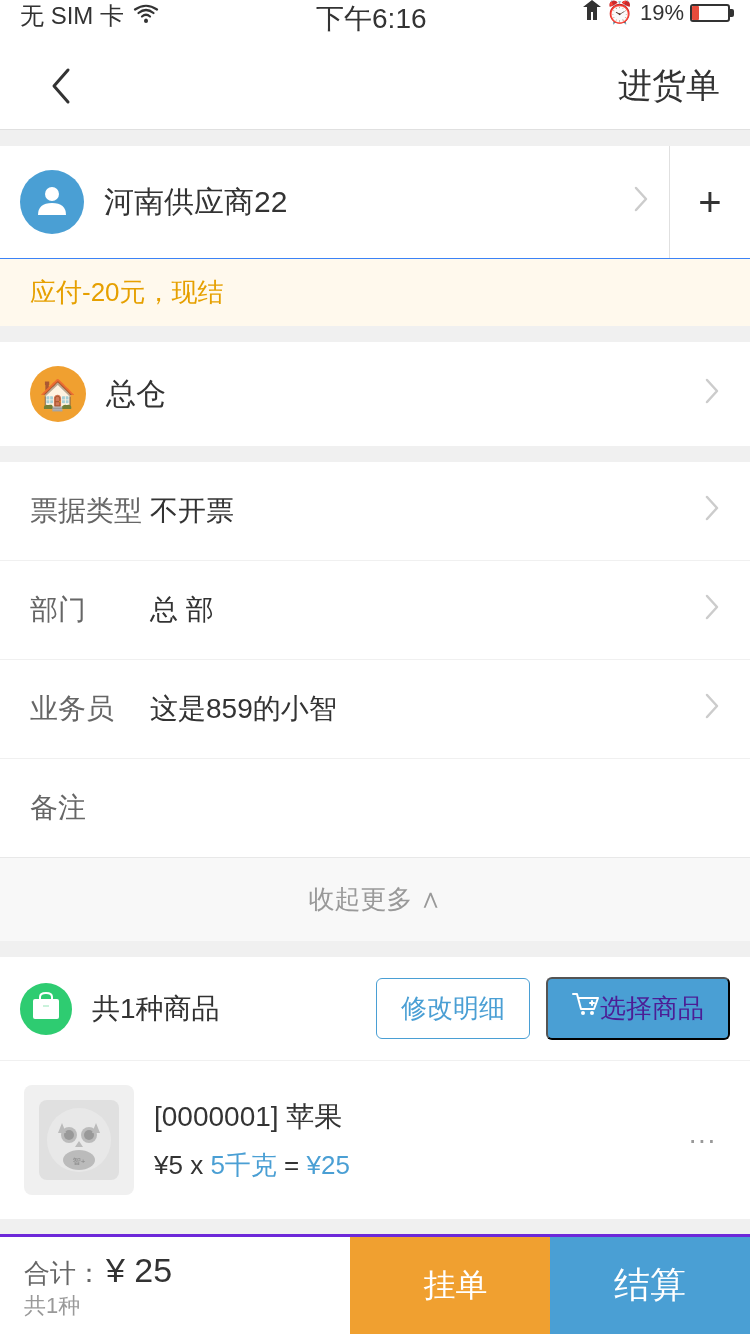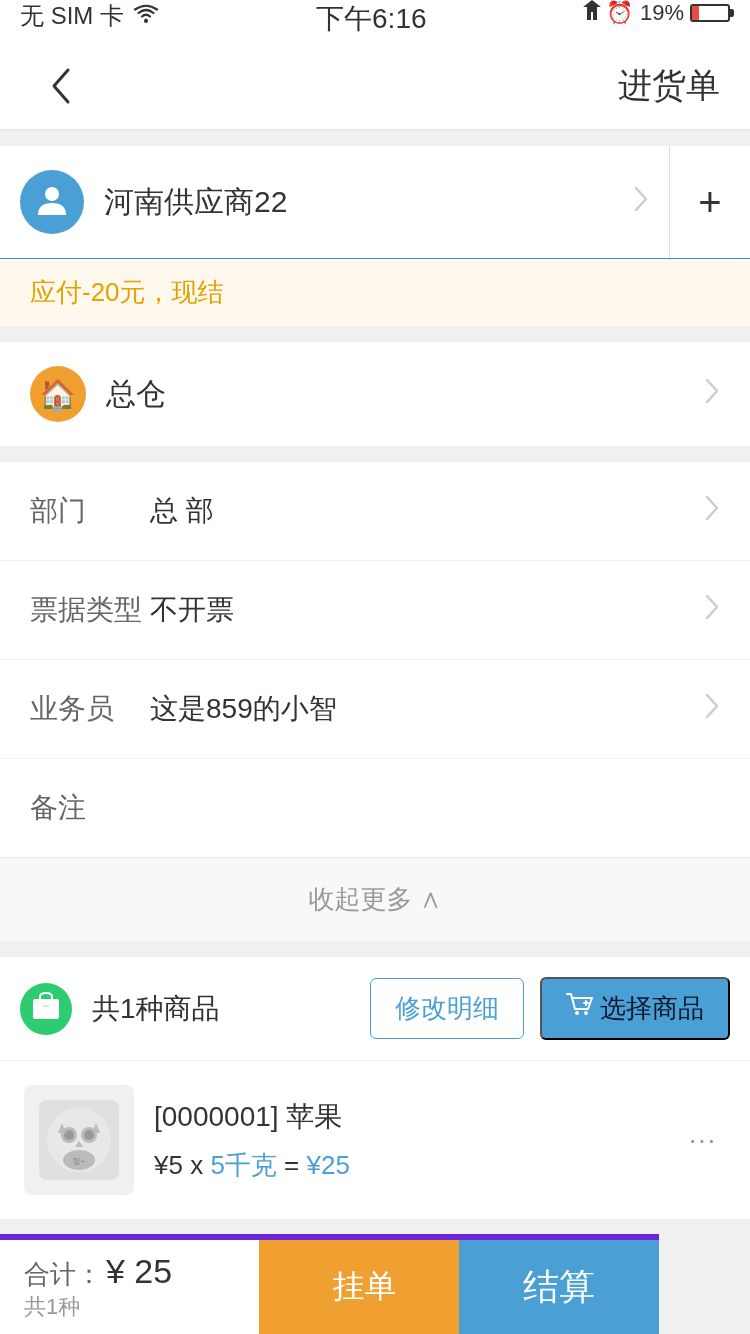--- a/index.html
+++ b/index.html
@@ -153,23 +153,23 @@
       margin-right: 20px; flex-shrink: 0;
     }
     .products-count { flex: 1; font-size: 28px; color: #333; }
     .btn-modify {
       border: 1px solid #4a9fd4; border-radius: 6px;
       padding: 12px 24px; font-size: 26px; color: #4a9fd4;
       background: #fff; cursor: pointer; margin-right: 16px;
     }
     .btn-select {
       border-radius: 6px;
-      padding: 12px 24px; font-size: 26px; color: #0f172a;
+      padding: 12px 24px; font-size: 26px; color: #4c1d95;
       background: #4a9fd4; cursor: pointer;
-      display: flex; align-items: center; gap: 6px;
+      display: flex; align-items: center; gap: 0;
     }
 
     
     .product-item {
       background: #fff;
       display: flex;
       padding: 24px;
       align-items: center;
       border-bottom: 1px solid #f0f0f0;
     }
@@ -187,25 +187,25 @@
     .product-price { font-size: 26px; color: #333; }
     .price-highlight { color: #4a9fd4; }
     .product-more {
       font-size: 28px; color: #999; cursor: pointer;
       padding: 10px;
     }
 
     
     .bottom-bar {
       position: fixed;
-      bottom: 0; left: 0; width: 659px;
+      bottom: 0; left: 0; width: 750px;
       height: 100px;
       display: flex;
       background: #fff;
-      border-top: 6px solid #6d28d9;
+      border-top: 3px solid #6d28d9;
     }
     .bottom-total {
       flex: 1;
       display: flex;
       flex-direction: column;
       justify-content: center;
       padding: 0 24px;
     }
     .total-label { font-size: 26px; color: #666; }
     .total-amount { font-size: 34px; color: #333; font-weight: 500; }
@@ -298,32 +298,32 @@
     <svg width="16" height="28" viewBox="0 0 16 28" fill="none">
       <path d="M3 3 L13 14 L3 25" stroke="#ccc" stroke-width="2.5" stroke-linecap="round" stroke-linejoin="round"></path>
     </svg>
   </div>
 </div>
 
 <div class="section-gap"></div>
 <div class="form-section">
 
   <div class="form-row">
-    <div class="form-label">部门</div>
-    <div class="form-value">总 部</div>
+    <div class="form-label">票据类型</div>
+    <div class="form-value">不开票</div>
     <div class="chevron">
       <svg width="16" height="28" viewBox="0 0 16 28" fill="none">
         <path d="M3 3 L13 14 L3 25" stroke="#ccc" stroke-width="2.5" stroke-linecap="round" stroke-linejoin="round"></path>
       </svg>
     </div>
   </div>
 
   <div class="form-row">
-    <div class="form-label">票据类型</div>
-    <div class="form-value">不开票</div>
+    <div class="form-label">部门</div>
+    <div class="form-value">总 部</div>
     <div class="chevron">
       <svg width="16" height="28" viewBox="0 0 16 28" fill="none">
         <path d="M3 3 L13 14 L3 25" stroke="#ccc" stroke-width="2.5" stroke-linecap="round" stroke-linejoin="round"></path>
       </svg>
     </div>
   </div>
 
   <div class="form-row">
     <div class="form-label">业务员</div>
     <div class="form-value">这是859的小智</div>

